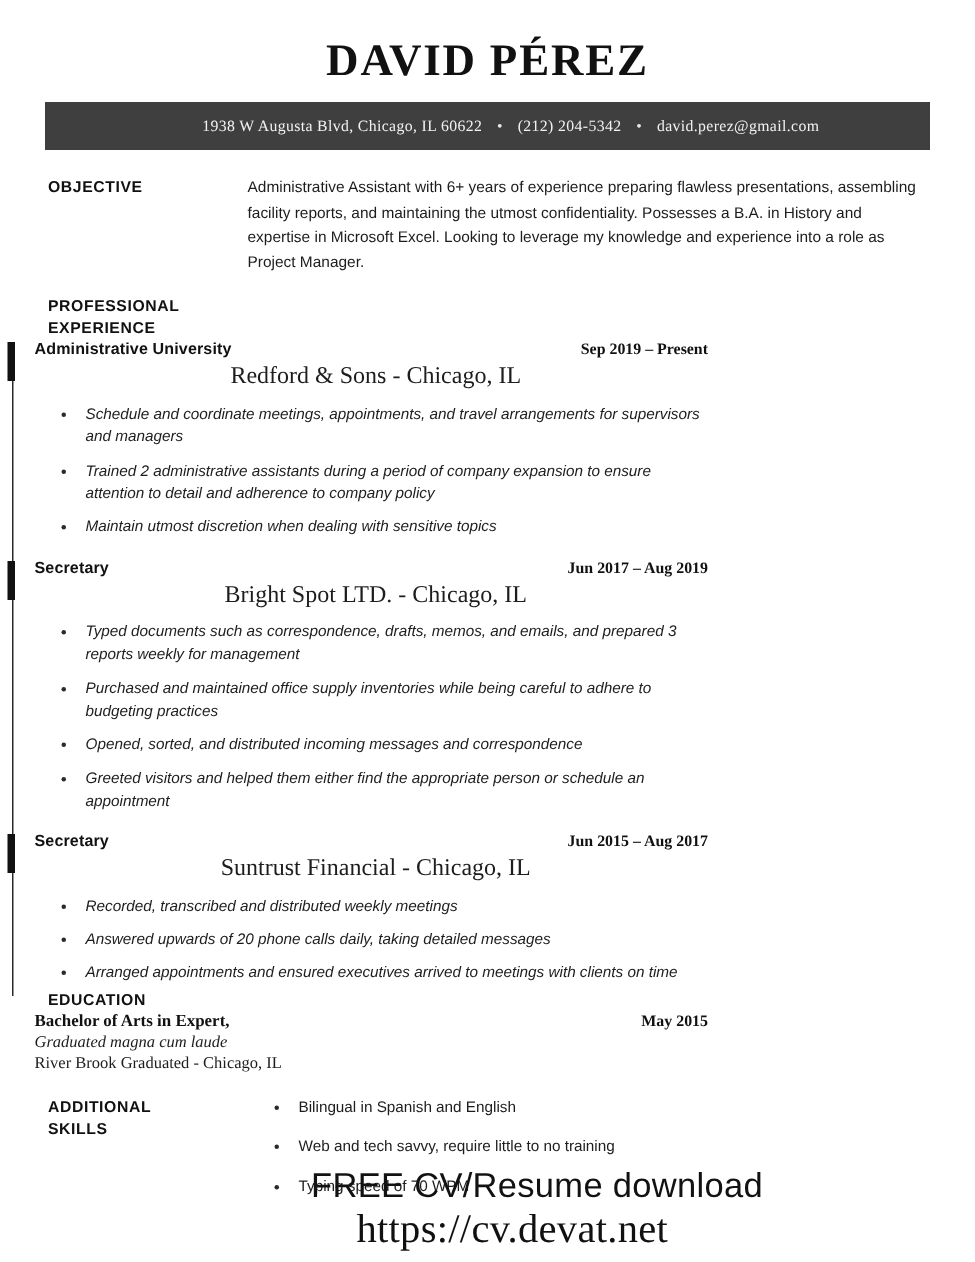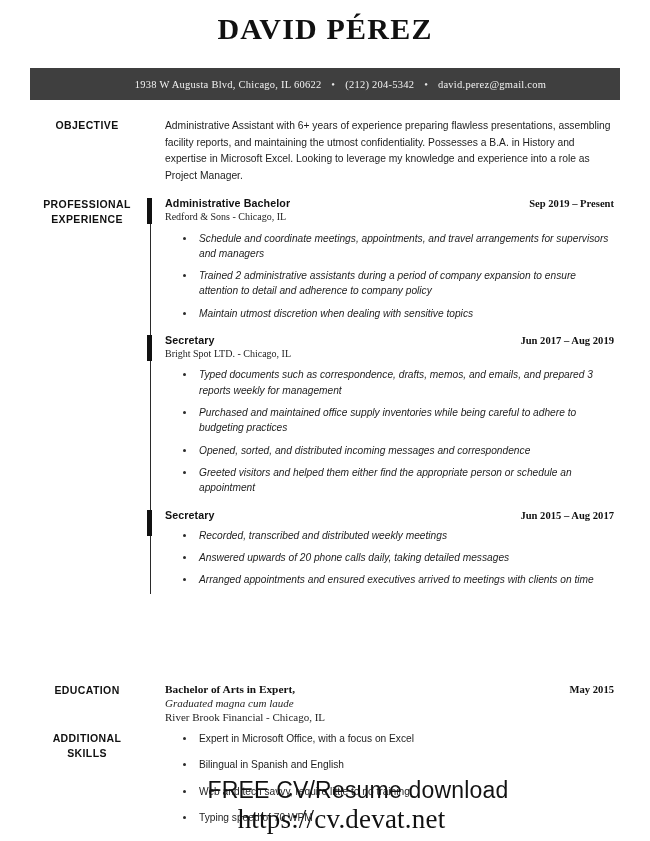--- a/index.html
+++ b/index.html
@@ -25,21 +25,21 @@
   }
 
   
   .name-title {
     text-align: center;
     font-family: "Liberation Serif", serif;
     font-weight: bold;
     font-size: 30px;
     letter-spacing: 1.2px;
     color: #111;
-    padding-top: 12px;
+    padding-top: 24px;
     line-height: 1.15;
   }
 
   .contact-bar {
     position: absolute;
     left: 30px;
     top: 68px;
     width: 590px;
     height: 32px;
     background: #3f3f3f;
@@ -73,21 +73,20 @@
 
   .sec-label {
     width: 142px;
     padding-left: 32px;
     font-size: 10.5px;
     font-weight: bold;
     letter-spacing: 0.4px;
     line-height: 1.45;
     color: #111;
     flex: none;
-    text-align: center;
   }
 
   .sec-body {
     position: relative;
     width: 478px;
     padding-left: 23px;
     flex: none;
   }
 
   
@@ -139,24 +138,25 @@
     font-family: "Liberation Serif", serif;
     font-size: 10.6px;
     font-weight: bold;
     color: #111;
     white-space: nowrap;
     padding-right: 6px;
   }
 
   .job-company {
     font-family: "Liberation Serif", serif;
-    font-size: 10px;
+    font-size: 16px;
     color: #1d1d1d;
     margin-top: 1px;
     line-height: 1.35;
+    text-align: center;
   }
 
   ul.bullets {
     list-style: none;
     margin-top: 7px;
   }
 
   ul.bullets li {
     position: relative;
     font-size: 10.2px;
@@ -288,32 +288,32 @@
     </div>
   </div>
 
   <div class="section" style="top:118px;">
     <div class="sec-label">OBJECTIVE</div>
     <div class="sec-body">
       <div class="objective-text">Administrative Assistant with 6+ years of experience preparing flawless presentations, assembling facility reports, and maintaining the utmost confidentiality. Possesses a B.A. in History and expertise in Microsoft Excel. Looking to leverage my knowledge and experience into a role as Project Manager.</div>
     </div>
   </div>
 
-  <div class="section" style="top:197px;">
+  <div class="section" style="top:197px;flex-direction:column;">
     <div class="sec-label">
       <div>PROFESSIONAL</div>
       <div>EXPERIENCE</div>
     </div>
     <div class="sec-body">
       <div class="timeline-rail"></div>
 
       <div class="job">
         <div class="job-marker"></div>
         <div class="job-head">
-          <span class="job-title">Administrative Bachelor</span>
+          <span class="job-title">Administrative University</span>
           <span class="job-date">Sep 2019 – Present</span>
         </div>
         <div class="job-company">Redford &amp; Sons  - Chicago, IL</div>
         <ul class="bullets">
           <li>Schedule and coordinate meetings, appointments, and travel arrangements for supervisors and managers</li>
           <li>Trained 2 administrative assistants during a period of company expansion to ensure attention to detail and adherence to company policy</li>
           <li>Maintain utmost discretion when dealing with sensitive topics</li>
         </ul>
       </div>
 
@@ -331,49 +331,49 @@
           <li>Greeted visitors and helped them either find the appropriate person or schedule an appointment</li>
         </ul>
       </div>
 
       <div class="job">
         <div class="job-marker"></div>
         <div class="job-head">
           <span class="job-title">Secretary</span>
           <span class="job-date">Jun 2015 – Aug 2017</span>
         </div>
+        <div class="job-company">Suntrust Financial  - Chicago, IL</div>
         <ul class="bullets">
           <li>Recorded, transcribed and distributed weekly meetings</li>
           <li>Answered upwards of 20 phone calls daily, taking detailed messages</li>
           <li>Arranged appointments and ensured executives arrived to meetings with clients on time</li>
         </ul>
       </div>
     </div>
   </div>
 
-  <div class="section" style="top:683px;">
+  <div class="section" style="top:660px;flex-direction:column;">
     <div class="sec-label">EDUCATION</div>
     <div class="sec-body">
       <div class="edu-head">
         <span class="edu-degree">Bachelor of Arts in Expert,</span>
         <span class="edu-date">May 2015</span>
       </div>
       <div class="edu-honors">Graduated magna cum laude</div>
-      <div class="edu-school">River Brook Financial - Chicago, IL</div>
+      <div class="edu-school">River Brook Graduated - Chicago, IL</div>
     </div>
   </div>
 
   <div class="section" style="top:731px;">
     <div class="sec-label">
       <div>ADDITIONAL</div>
       <div>SKILLS</div>
     </div>
     <div class="sec-body">
       <ul class="skills">
-        <li>Expert in Microsoft Office, with a focus on Excel</li>
         <li>Bilingual in Spanish and English</li>
         <li>Web and tech savvy, require little to no training</li>
         <li>Typing speed of 70 WPM</li>
       </ul>
     </div>
   </div>
 
   <div class="watermark">
     <div class="wm-line1">FREE CV/Resume download</div>
     <div class="wm-line2">https://cv.devat.net</div>

